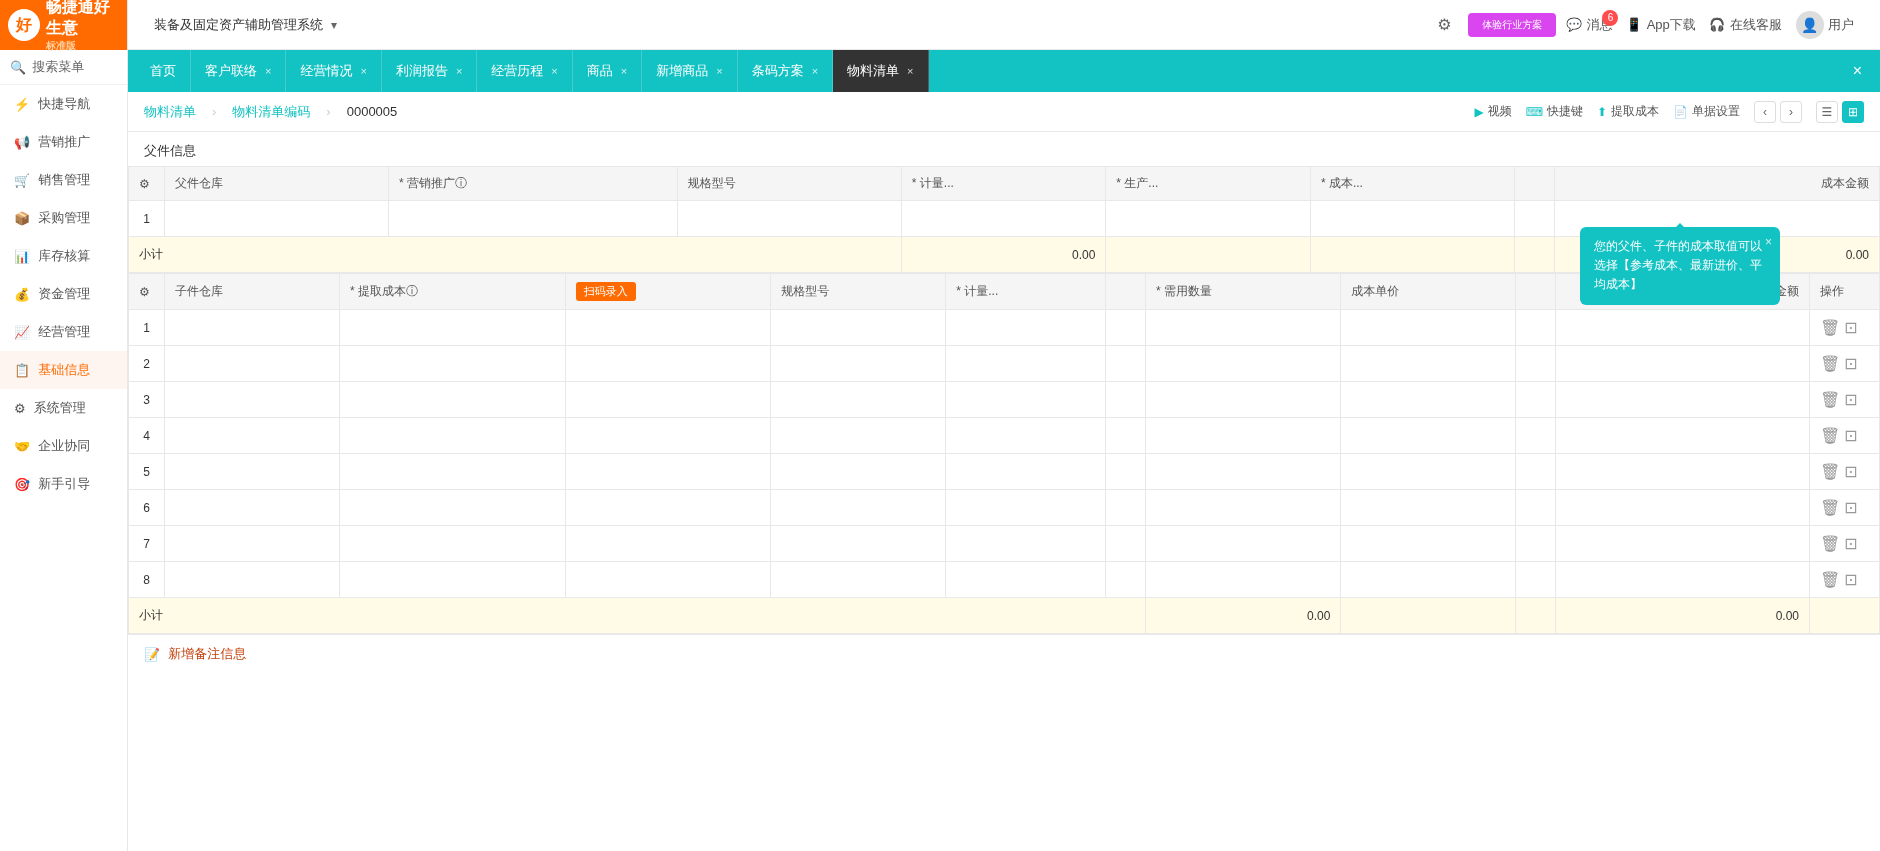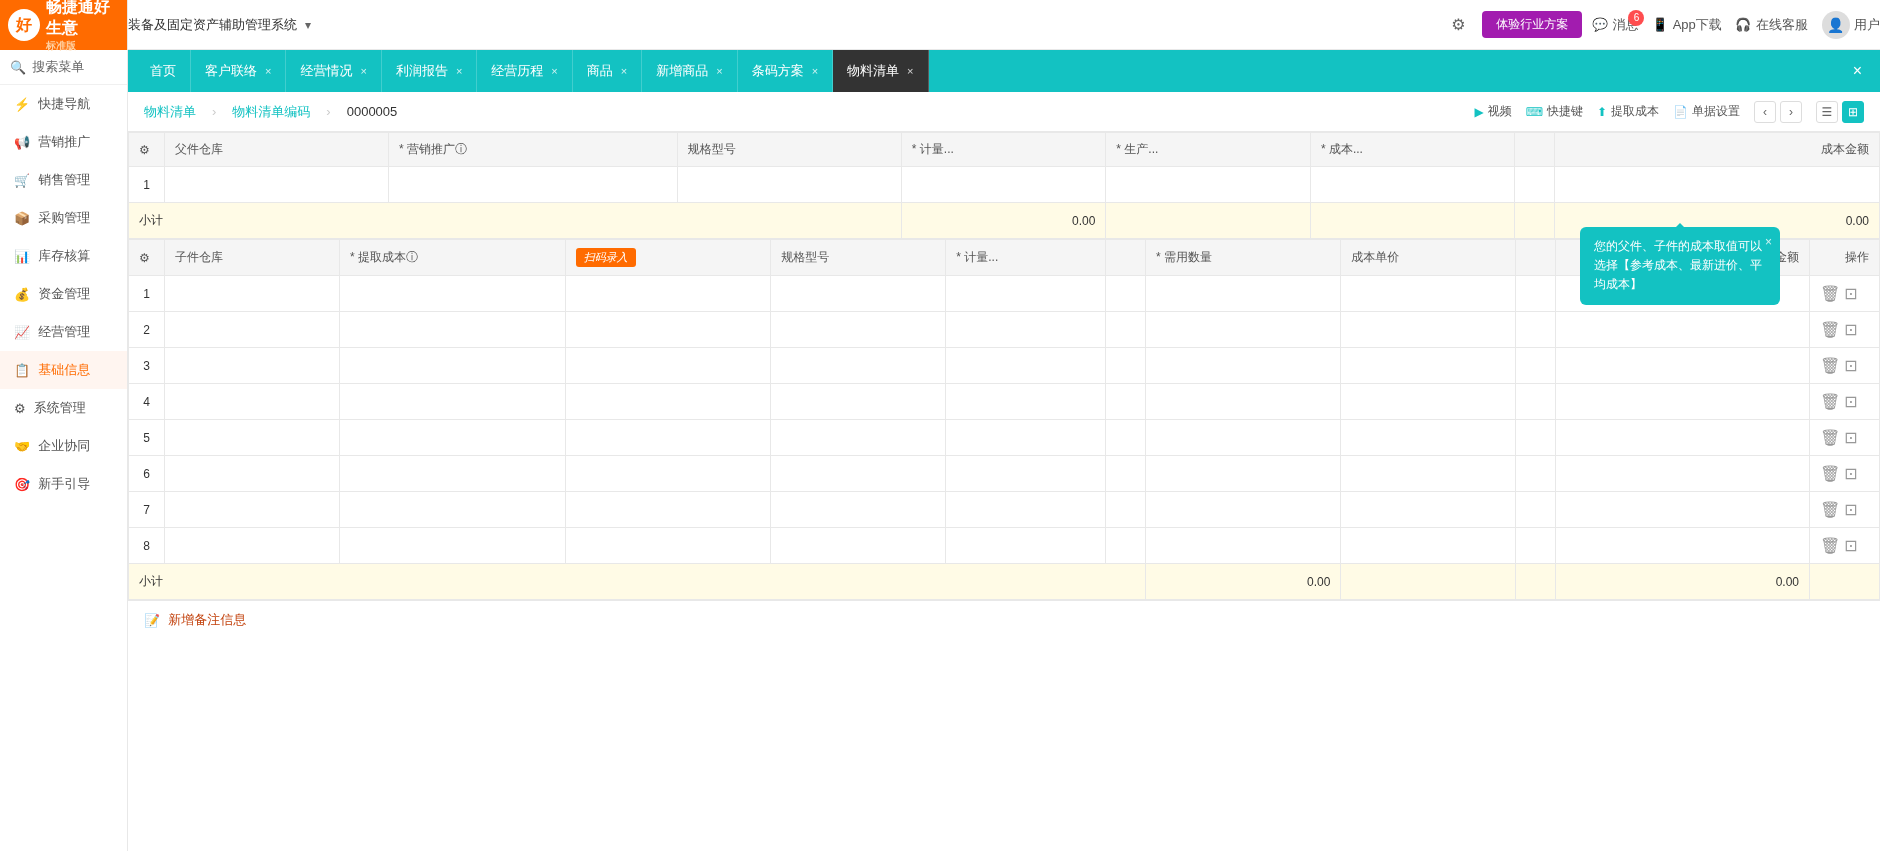--- a/index.html
+++ b/index.html
@@ -55,44 +55,44 @@
       display: flex;
       flex-direction: column;
       overflow: hidden;
     }
 
     
     .topbar {
       background: #fff;
       display: flex;
       align-items: center;
-      padding: 0 0;
+      padding: 0 26px;
       height: 50px;
       border-bottom: 1px solid #e8e8e8;
       gap: 10px;
     }
     .topbar-title {
       font-size: 13px;
       color: #333;
       flex: 1;
       display: flex;
       align-items: center;
       gap: 8px;
     }
     .topbar-title-text { font-weight: 500; }
     .topbar-dropdown { font-size: 12px; color: #666; cursor: pointer; }
     .topbar-actions { display: flex; align-items: center; gap: 14px; }
     .trial-btn {
-      background: #a21caf;
+      background: #d946ef;
       color: #fff;
       border: none;
       border-radius: 4px;
       padding: 5px 14px;
       cursor: pointer;
-      font-size: 12px;
+      font-size: 10px;
     }
     .topbar-icon-btn {
       display: flex;
       align-items: center;
       gap: 4px;
       color: #555;
       cursor: pointer;
       font-size: 13px;
       position: relative;
     }
@@ -273,21 +273,20 @@
     .subtotal-label { color: #666; padding-left: 10px; }
 
     .scan-btn {
       background: #ff6b00;
       color: #fff;
       border: none;
       border-radius: 3px;
       padding: 2px 8px;
       font-size: 11px;
       cursor: pointer;
-      font-style: italic;
     }
 
     .action-btns {
       display: flex;
       gap: 4px;
       align-items: center;
     }
     .action-btn {
       color: #999;
       cursor: pointer;
@@ -520,20 +519,21 @@
     </div>
   </div>
 
   <div class="page-content">
 
     <div class="tooltip-bubble">
       <span class="tooltip-close">×</span>
       <span>您的父件、子件的成本取值可以选择【参考成本、最新进价、平均成本】</span>
     </div>
 
+    <div class="section-title">父件信息</div>
     <table class="data-table">
       <thead>
         <tr>
           <th class="th-settings">⚙</th>
           <th>父件仓库</th>
           <th>* 营销推广ⓘ</th>
           <th>规格型号</th>
           <th>* 计量...</th>
           <th>* 生产...</th>
           <th>* 成本...</th>
@@ -571,21 +571,21 @@
           <th>子件仓库</th>
           <th>* 提取成本ⓘ</th>
           <th><button class="scan-btn">扫码录入</button></th>
           <th>规格型号</th>
           <th>* 计量...</th>
           <th style="width:40px;"></th>
           <th>* 需用数量</th>
           <th>成本单价</th>
           <th style="width:40px;"></th>
           <th style="text-align:right;min-width:100px;">成本金额</th>
-          <th style="width:70px;text-align:right;">操作</th>
+          <th style="width:70px;">操作</th>
         </tr>
       </thead>
       <tbody>
         <tr>
           <td class="num-cell">1</td>
           <td></td>
           <td></td>
           <td></td>
           <td></td>
           <td></td>

